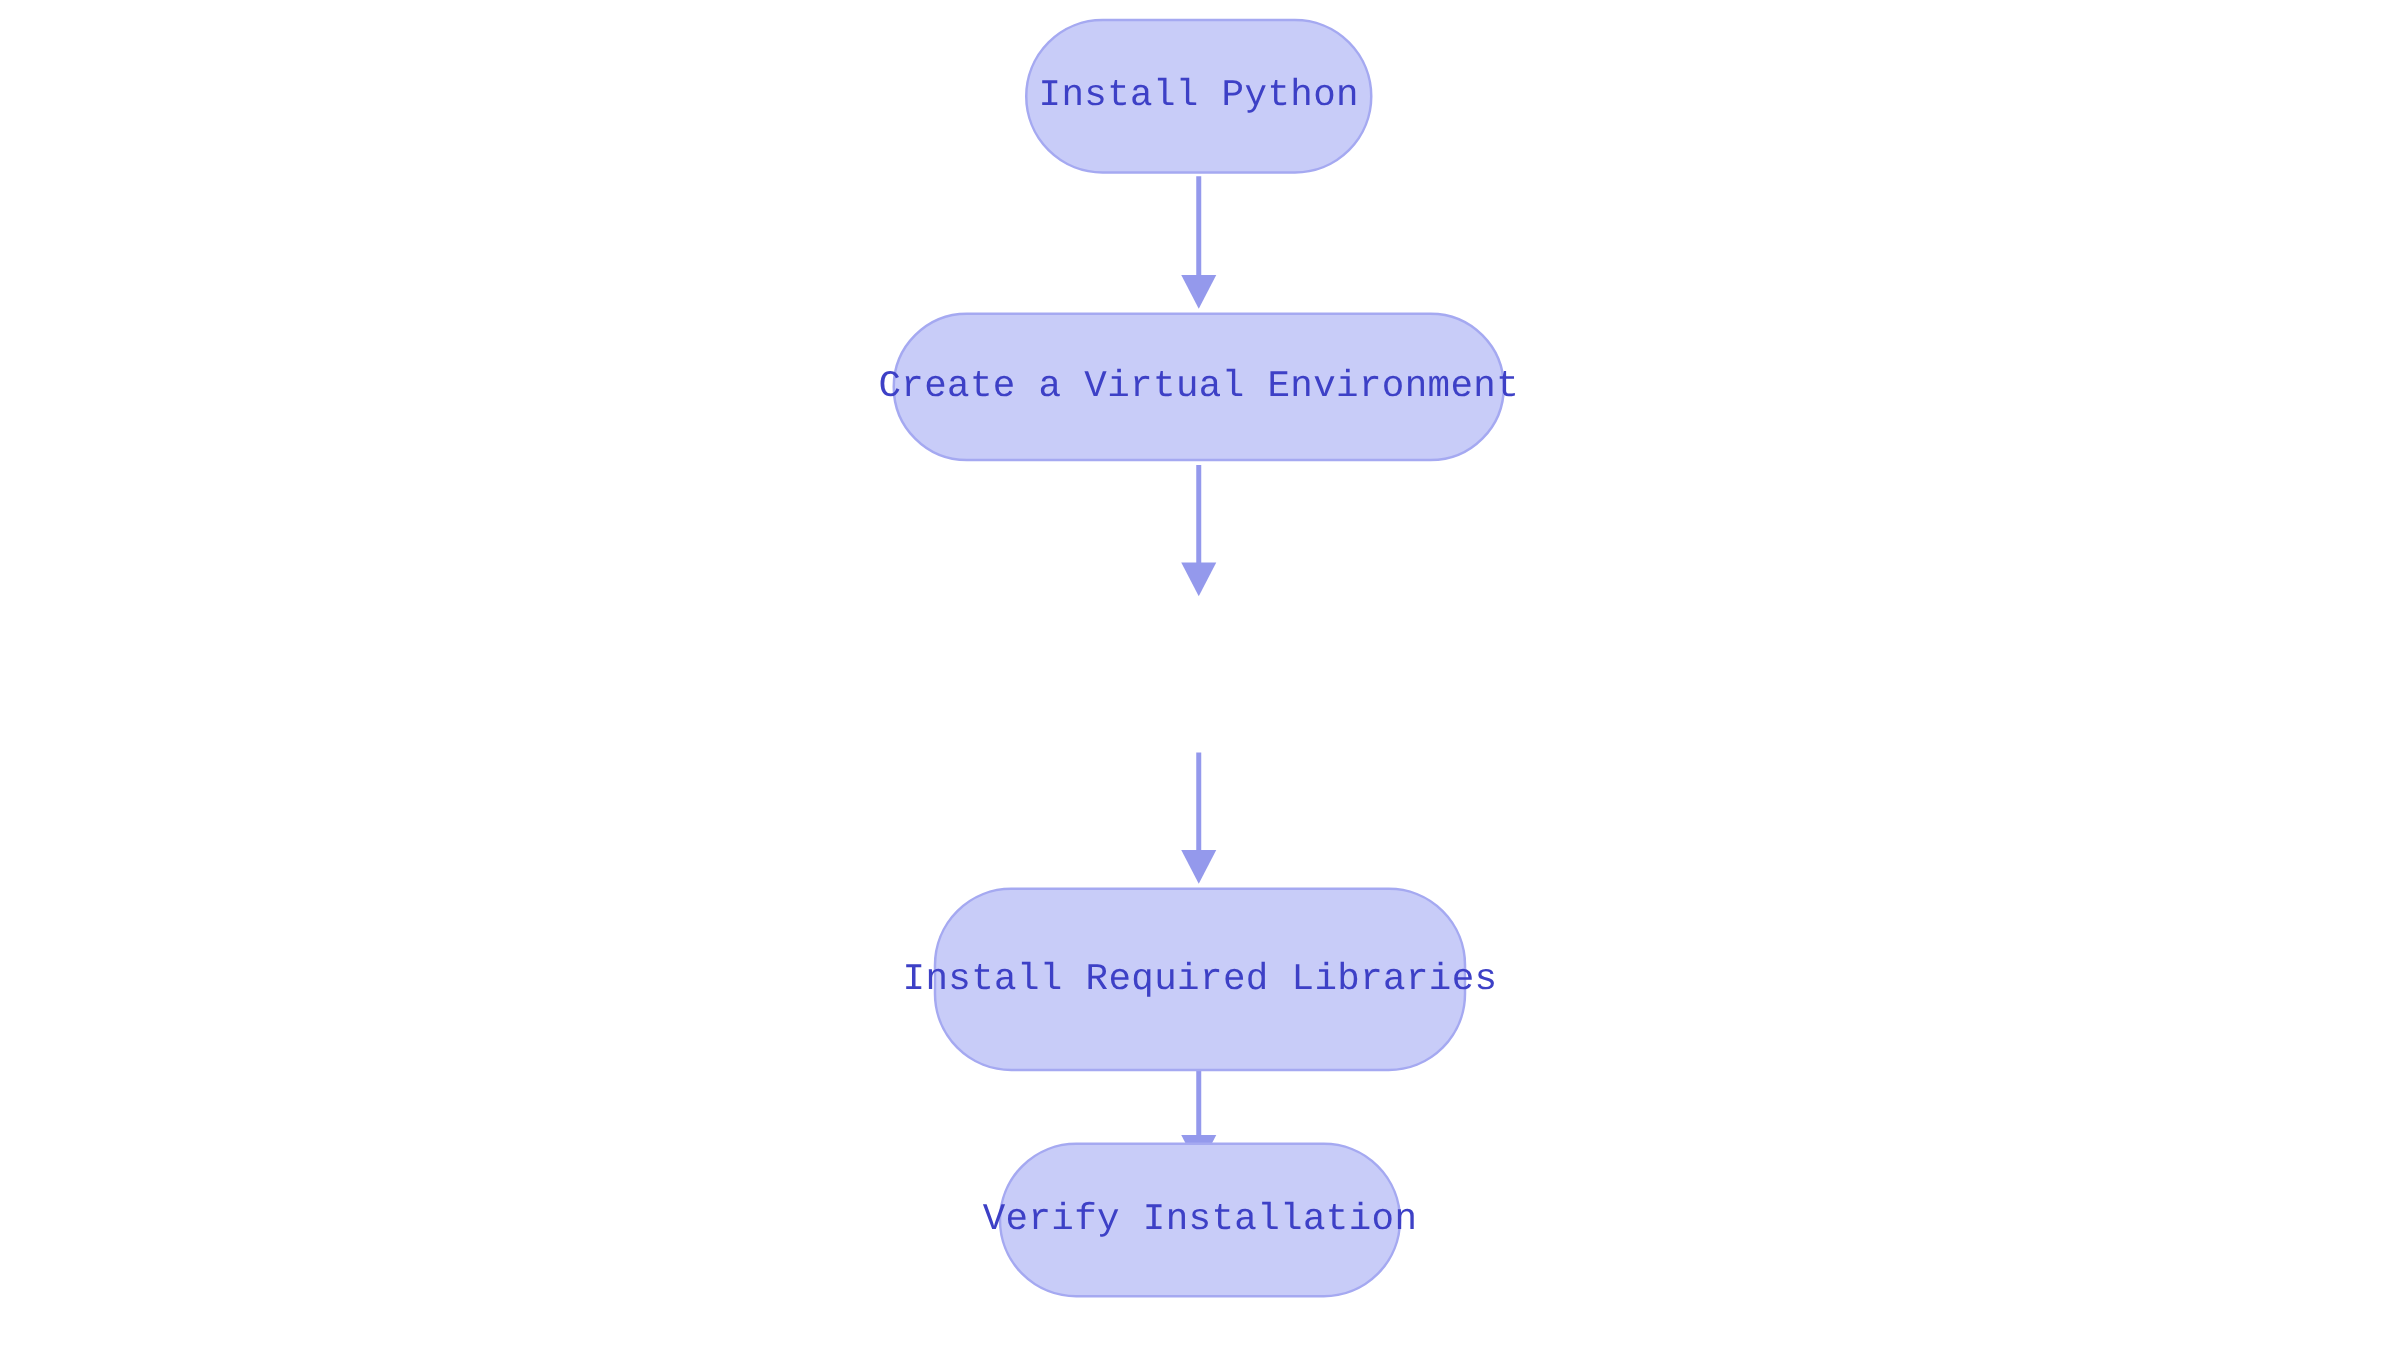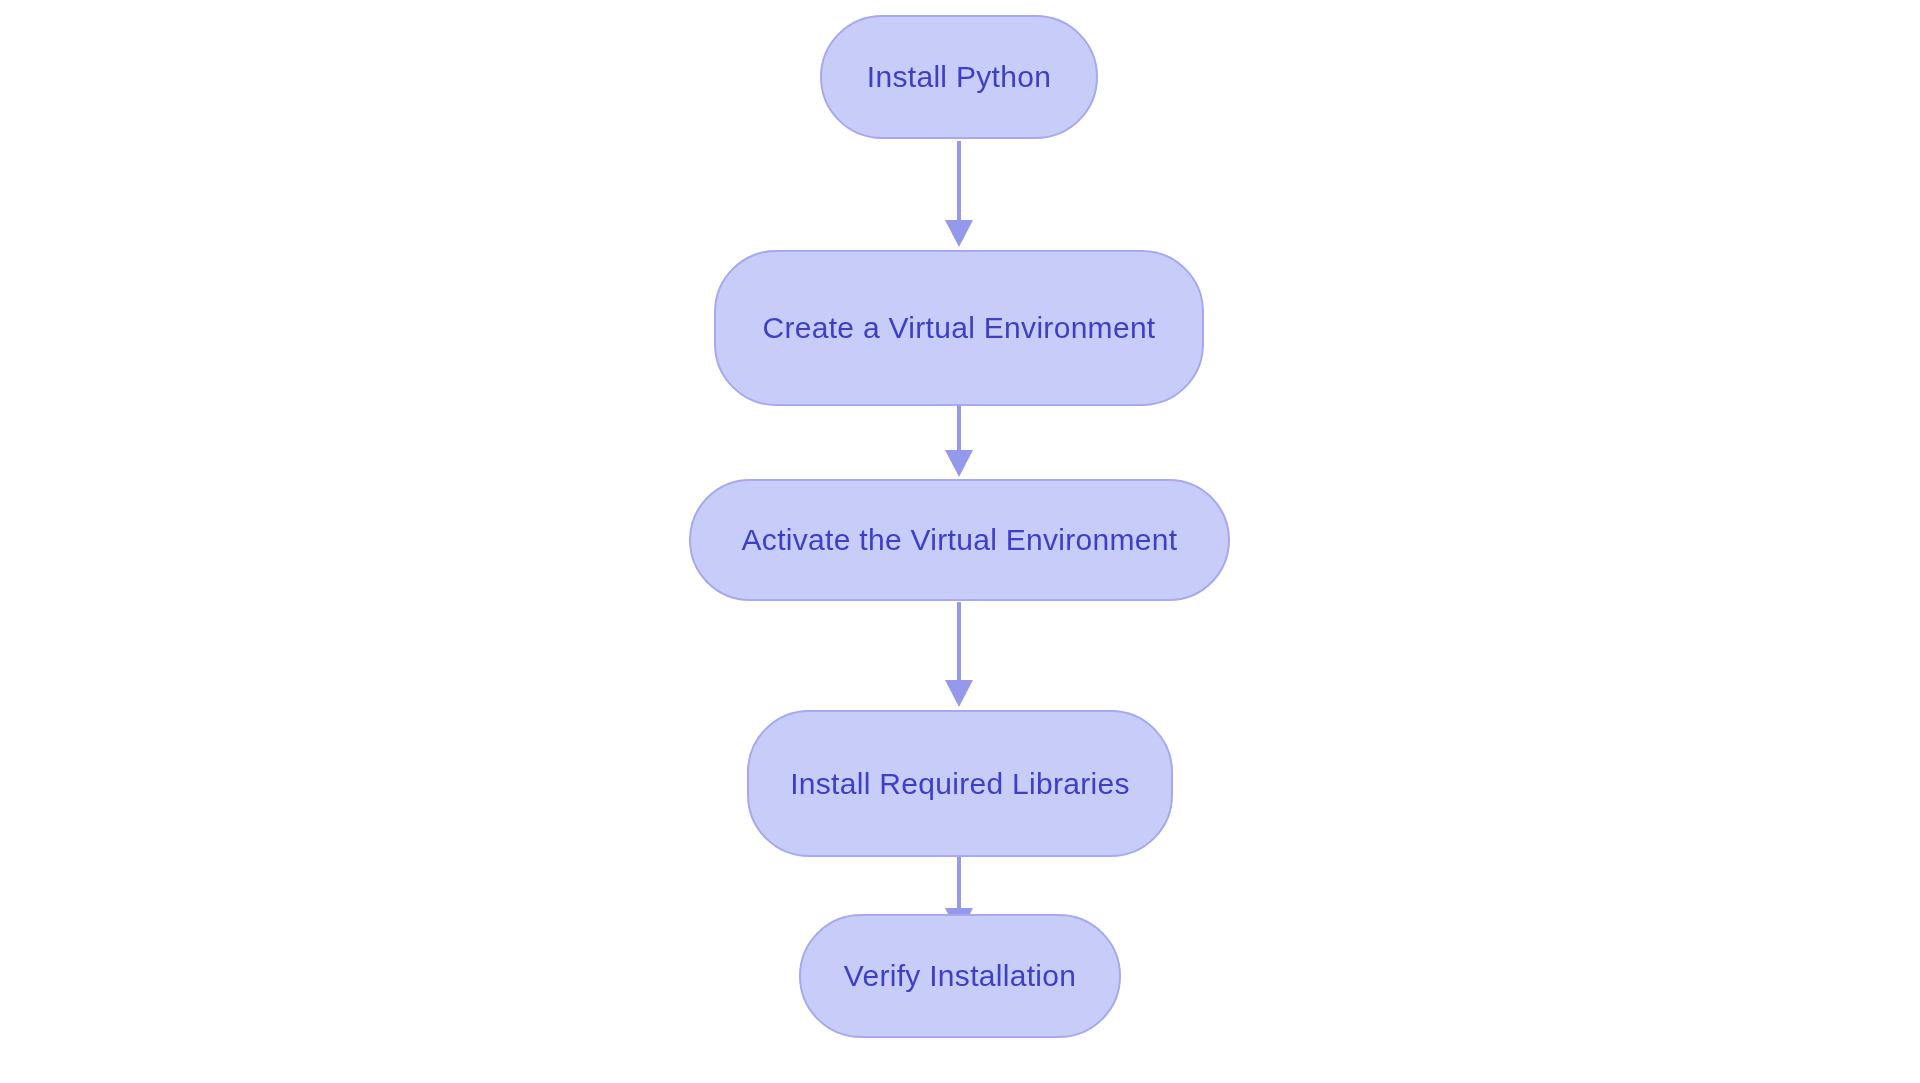--- a/index.html
+++ b/index.html
@@ -6,39 +6,39 @@
     margin: 0;
     padding: 0;
     background: #ffffff;
   }
   .canvas {
     position: relative;
     width: 1920px;
     height: 1083px;
     background: #ffffff;
     overflow: hidden;
-    font-family: Liberation Sans, sans-serif;
+    font-family: Liberation Mono, monospace;
   }
   .flow-node {
     position: absolute;
     box-sizing: border-box;
     background: #c8ccf8;
     border: 2px solid #a5a9f1;
     border-radius: 62px;
     display: flex;
     align-items: center;
     justify-content: center;
     color: #3d40c6;
     font-size: 30px;
     font-weight: 400;
     letter-spacing: 0.3px;
     white-space: nowrap;
   }
   #node-1 { left: 820px; top: 15px;  width: 278px; height: 124px; }
-  #node-2 { left: 714px; top: 250px; width: 490px; height: 156px; }
+  #node-2 { left: 714px; top: 250px; width: 490px; height: 119px; }
   #node-3 { left: 689px; top: 479px; width: 541px; height: 122px; }
   #node-4 { left: 747px; top: 710px; width: 426px; height: 147px; }
   #node-5 { left: 799px; top: 914px; width: 322px; height: 124px; align-items: center; }
   .edges-layer {
     position: absolute;
     left: 0;
     top: 0;
     width: 1920px;
     height: 1083px;
     pointer-events: none;
@@ -69,23 +69,20 @@
   </svg>
 
   <div id="node-1" class="flow-node">
     <span>Install Python</span>
   </div>
 
   <div id="node-2" class="flow-node">
     <span>Create a Virtual Environment</span>
   </div>
 
-  <div id="node-3" class="flow-node">
-    <span>Activate the Virtual Environment</span>
-  </div>
 
   <div id="node-4" class="flow-node">
     <span>Install Required Libraries</span>
   </div>
 
   <div id="node-5" class="flow-node">
     <span>Verify Installation</span>
   </div>
 
 </div>

